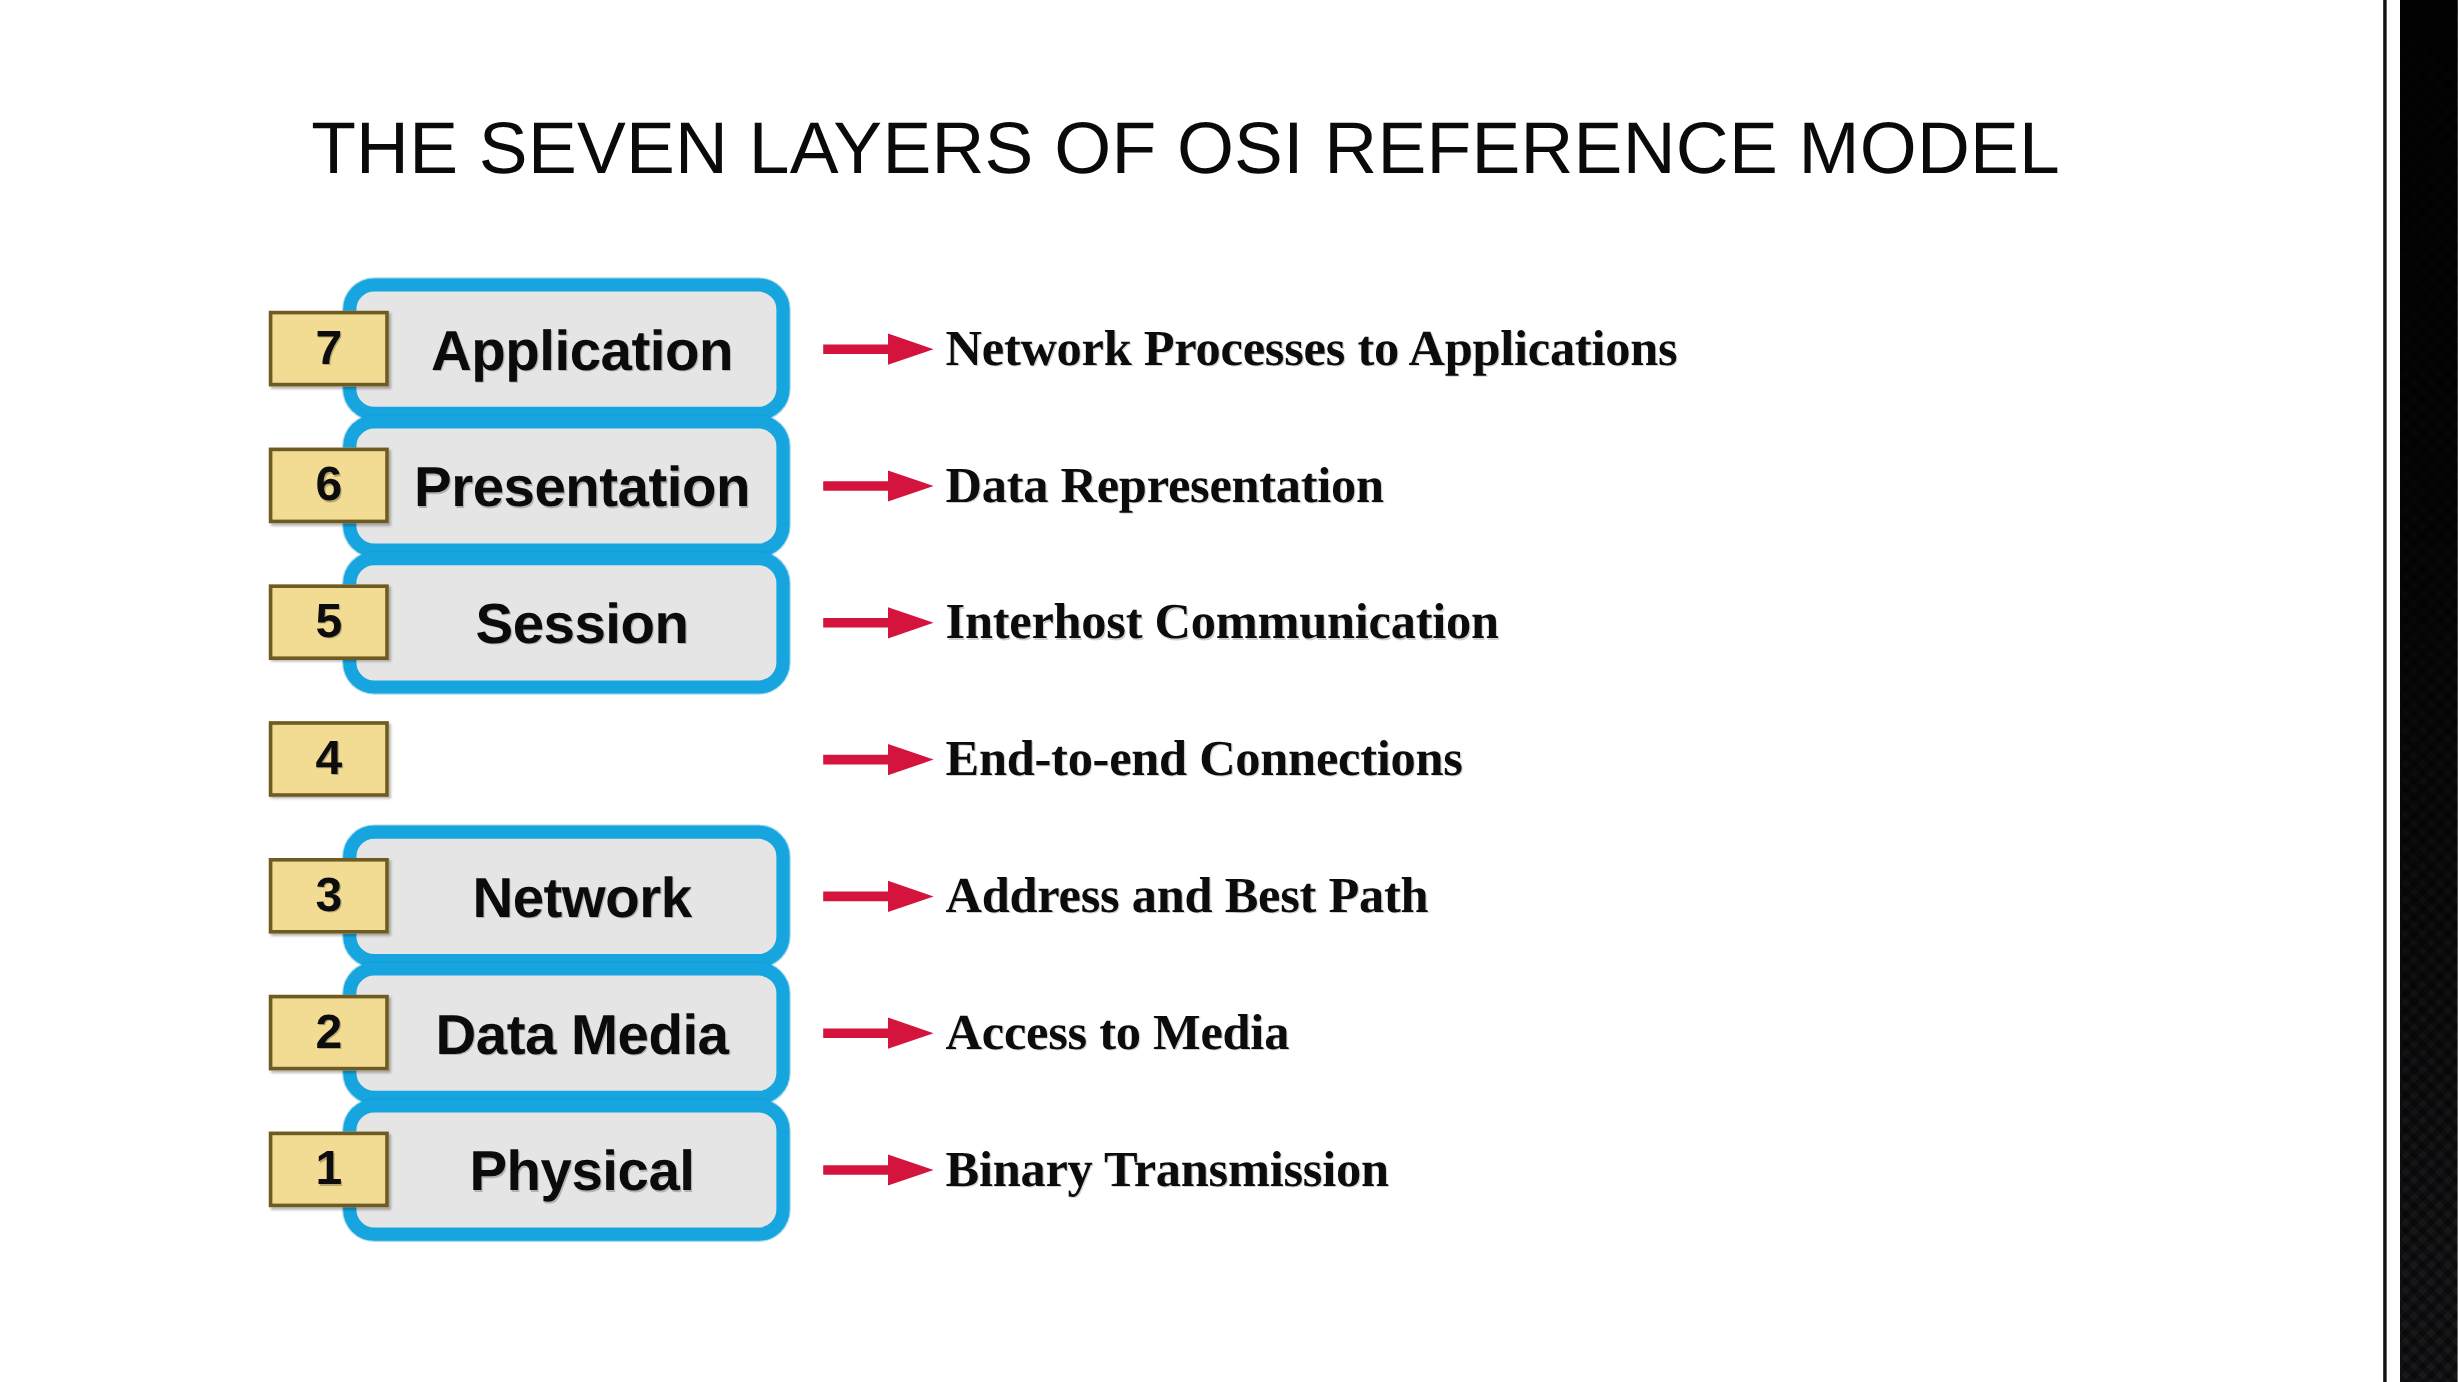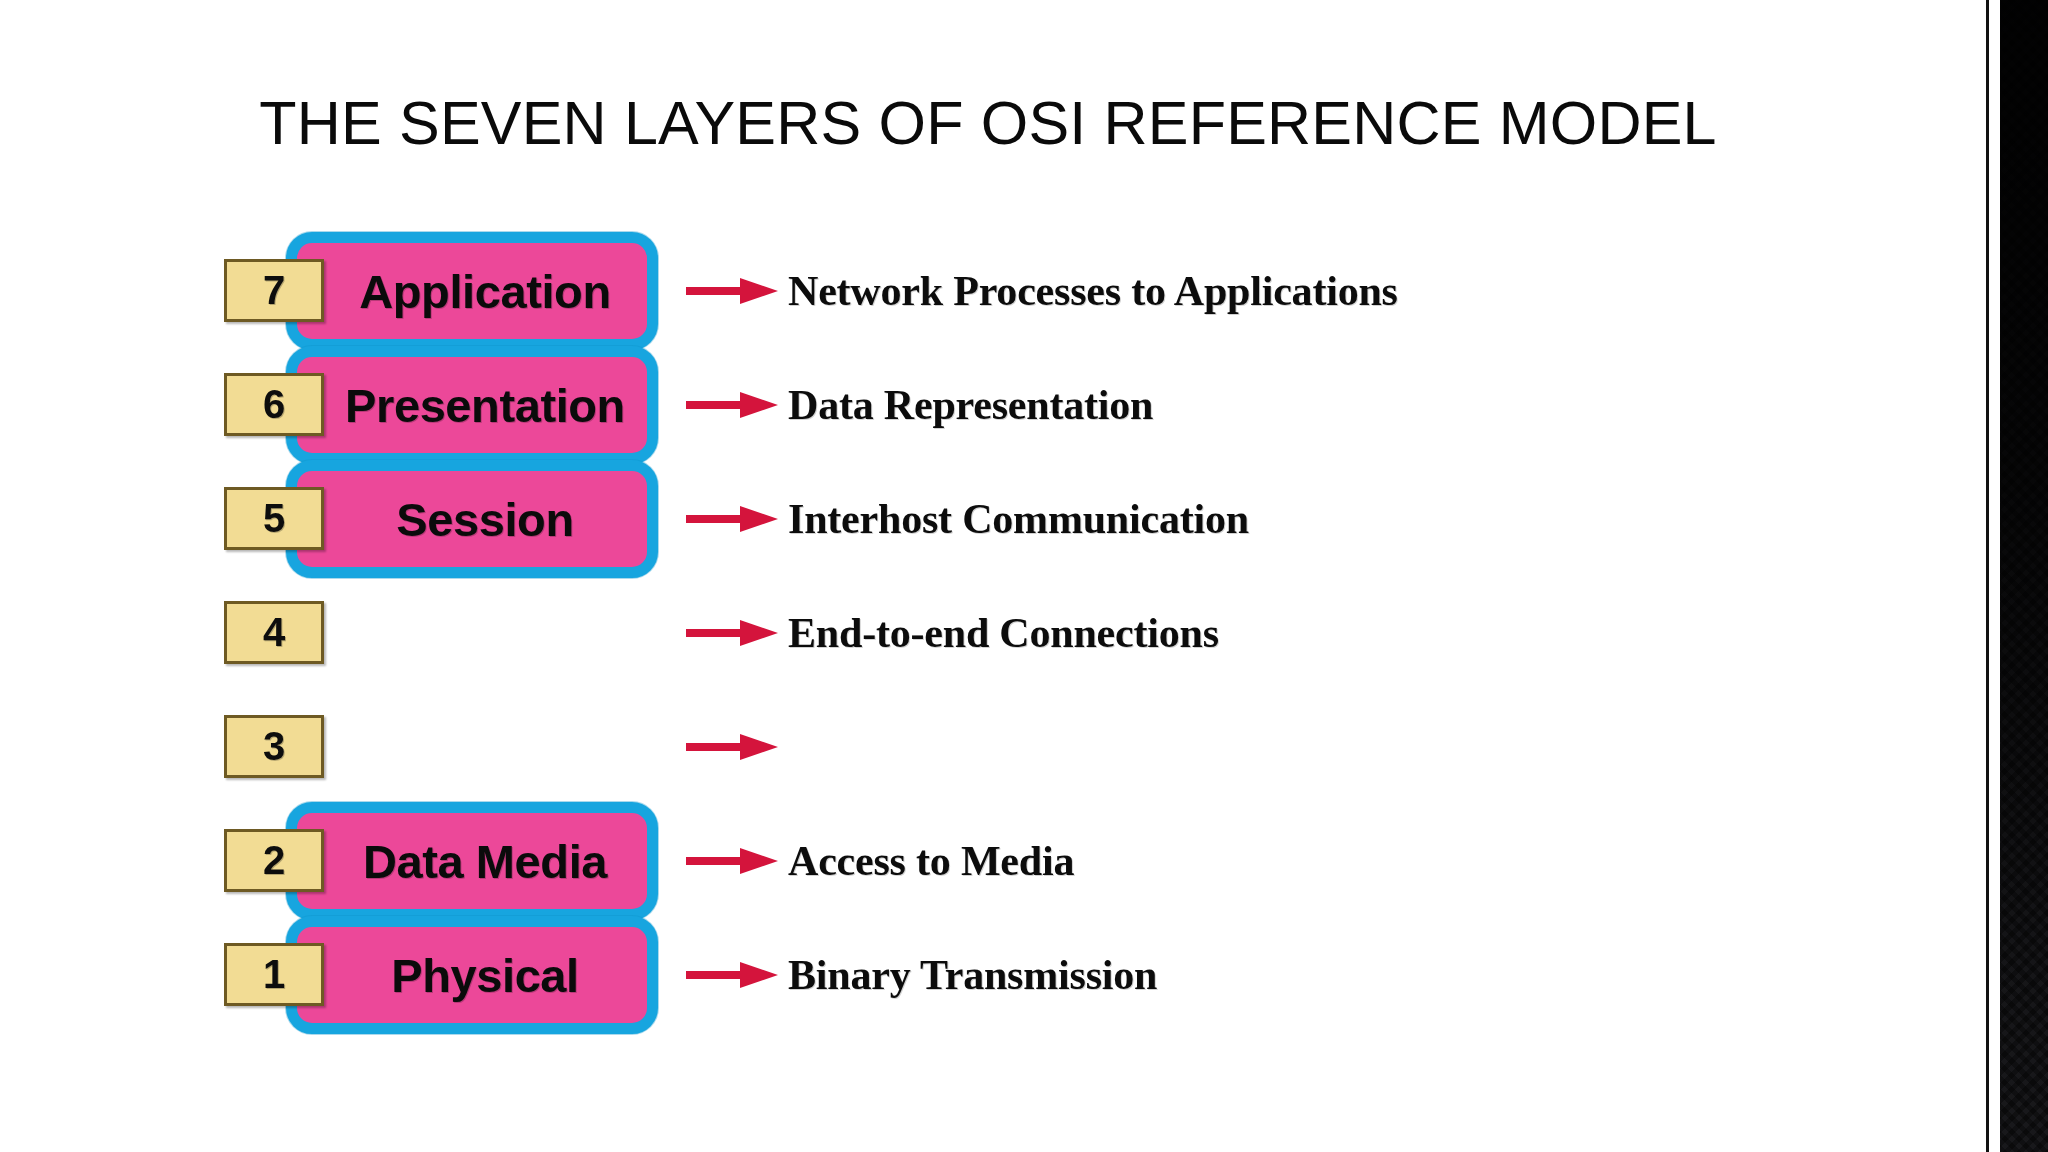--- a/index.html
+++ b/index.html
@@ -118,21 +118,21 @@
   
   .layer-box {
     position: absolute;
     left: 0;
     top: 0;
     width: 372px;
     height: 118px;
     box-sizing: border-box;
     border: 11px solid #17A5DF;
     border-radius: 26px;
-    background: #ec4899;
+    background: #e5e5e5;
     box-shadow: 0 0 0 1px rgba(12,145,200,0.35);
     text-align: center;
   }
 
   .layer-name {
     position: absolute;
     left: 11px;
     right: 11px;
     top: 0;
     bottom: 0;
@@ -252,26 +252,30 @@
       <div class="layer-badge">4</div>
       <div class="layer-arrow">
         <svg width="96" height="38" viewBox="0 0 96 38" xmlns="http://www.w3.org/2000/svg">
           <path d="M2 15 H56 V6 L94 19 L56 32 V23 H2 Z" fill="#D4143C"></path>
         </svg>
       </div>
       <div class="layer-desc">End-to-end Connections</div>
     </div>
 
     <div class="layer-row">
+      <div class="layer-box">
+        <div class="layer-name">Network</div>
+      </div>
       <div class="layer-badge">3</div>
       <div class="layer-arrow">
         <svg width="96" height="38" viewBox="0 0 96 38" xmlns="http://www.w3.org/2000/svg">
           <path d="M2 15 H56 V6 L94 19 L56 32 V23 H2 Z" fill="#D4143C"></path>
         </svg>
       </div>
+      <div class="layer-desc">Address and Best Path</div>
     </div>
 
     <div class="layer-row">
       <div class="layer-box">
         <div class="layer-name">Data Media</div>
       </div>
       <div class="layer-badge">2</div>
       <div class="layer-arrow">
         <svg width="96" height="38" viewBox="0 0 96 38" xmlns="http://www.w3.org/2000/svg">
           <path d="M2 15 H56 V6 L94 19 L56 32 V23 H2 Z" fill="#D4143C"></path>

